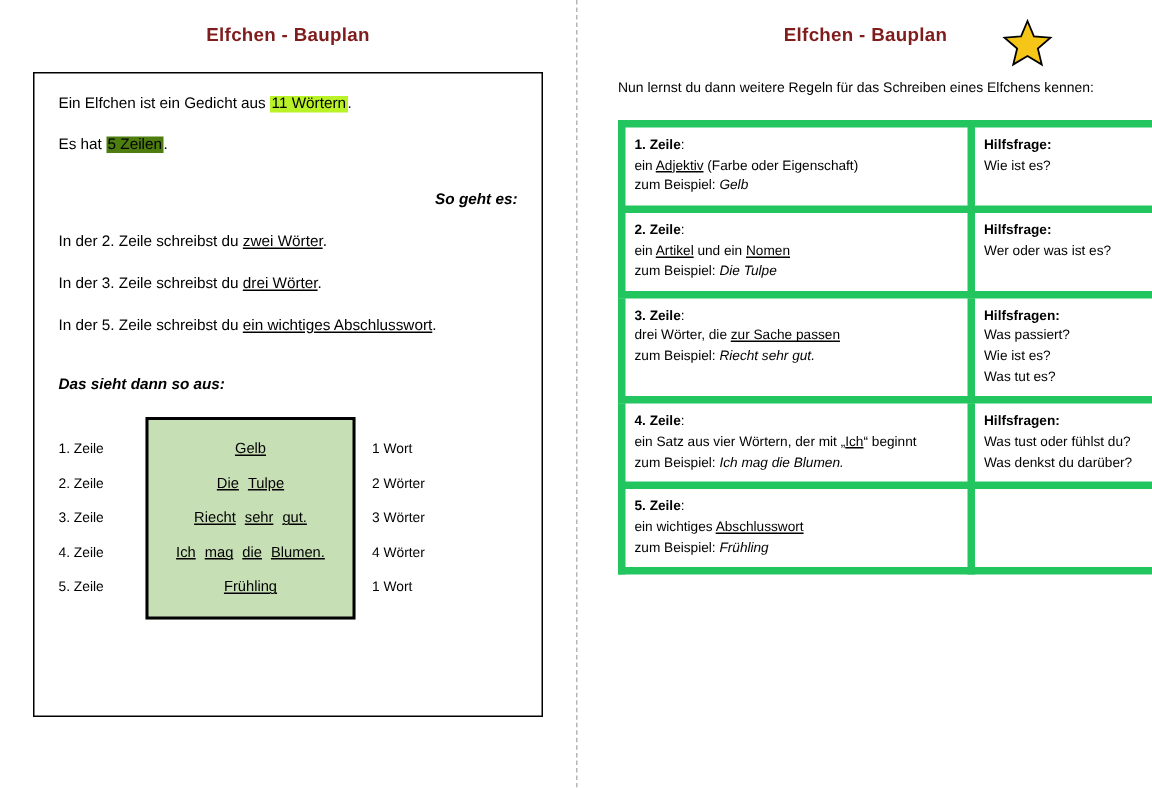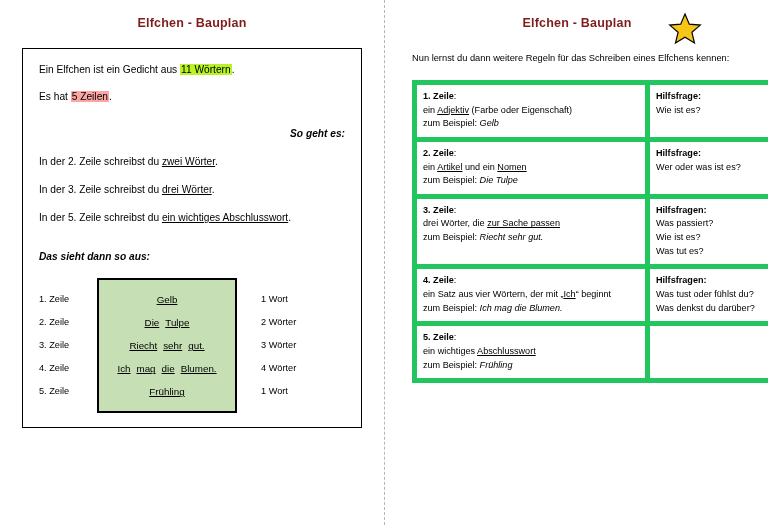--- a/index.html
+++ b/index.html
@@ -59,31 +59,31 @@
     top: -4px;
     width: 34px;
     height: 34px;
   }
 
   
   .box-left {
     margin-top: 6px;
     border: 1px solid #000;
     box-sizing: border-box;
-    height: 380px;
+    height: 430px;
     padding: 14px 16px 0 16px;
     font-size: 10.2px;
     line-height: 1.45;
   }
   .hl-yellow {
     background: #b9f227;
     padding: 0 1px;
   }
   .hl-green {
-    background: #fca5a5;
+    background: #4d7c0f;
     padding: 0 1px;
   }
   .lead-line {
     margin: 0 0 12px 0;
   }
   .lead-line2 {
     margin: 0 0 22px 0;
   }
   .sect-head {
     font-style: italic;
@@ -132,21 +132,21 @@
     white-space: nowrap;
   }
   .poem-box span {
     text-decoration: underline;
     margin: 0 3px;
   }
   .poem-counts {
     width: 60px;
     font-size: 9.2px;
     padding-top: 10px;
-    padding-left: 24px;
+    padding-left: 11px;
   }
   .poem-counts div {
     height: 23px;
     line-height: 23px;
   }
 
   
   .intro {
     font-size: 9.3px;
     line-height: 1.5;

